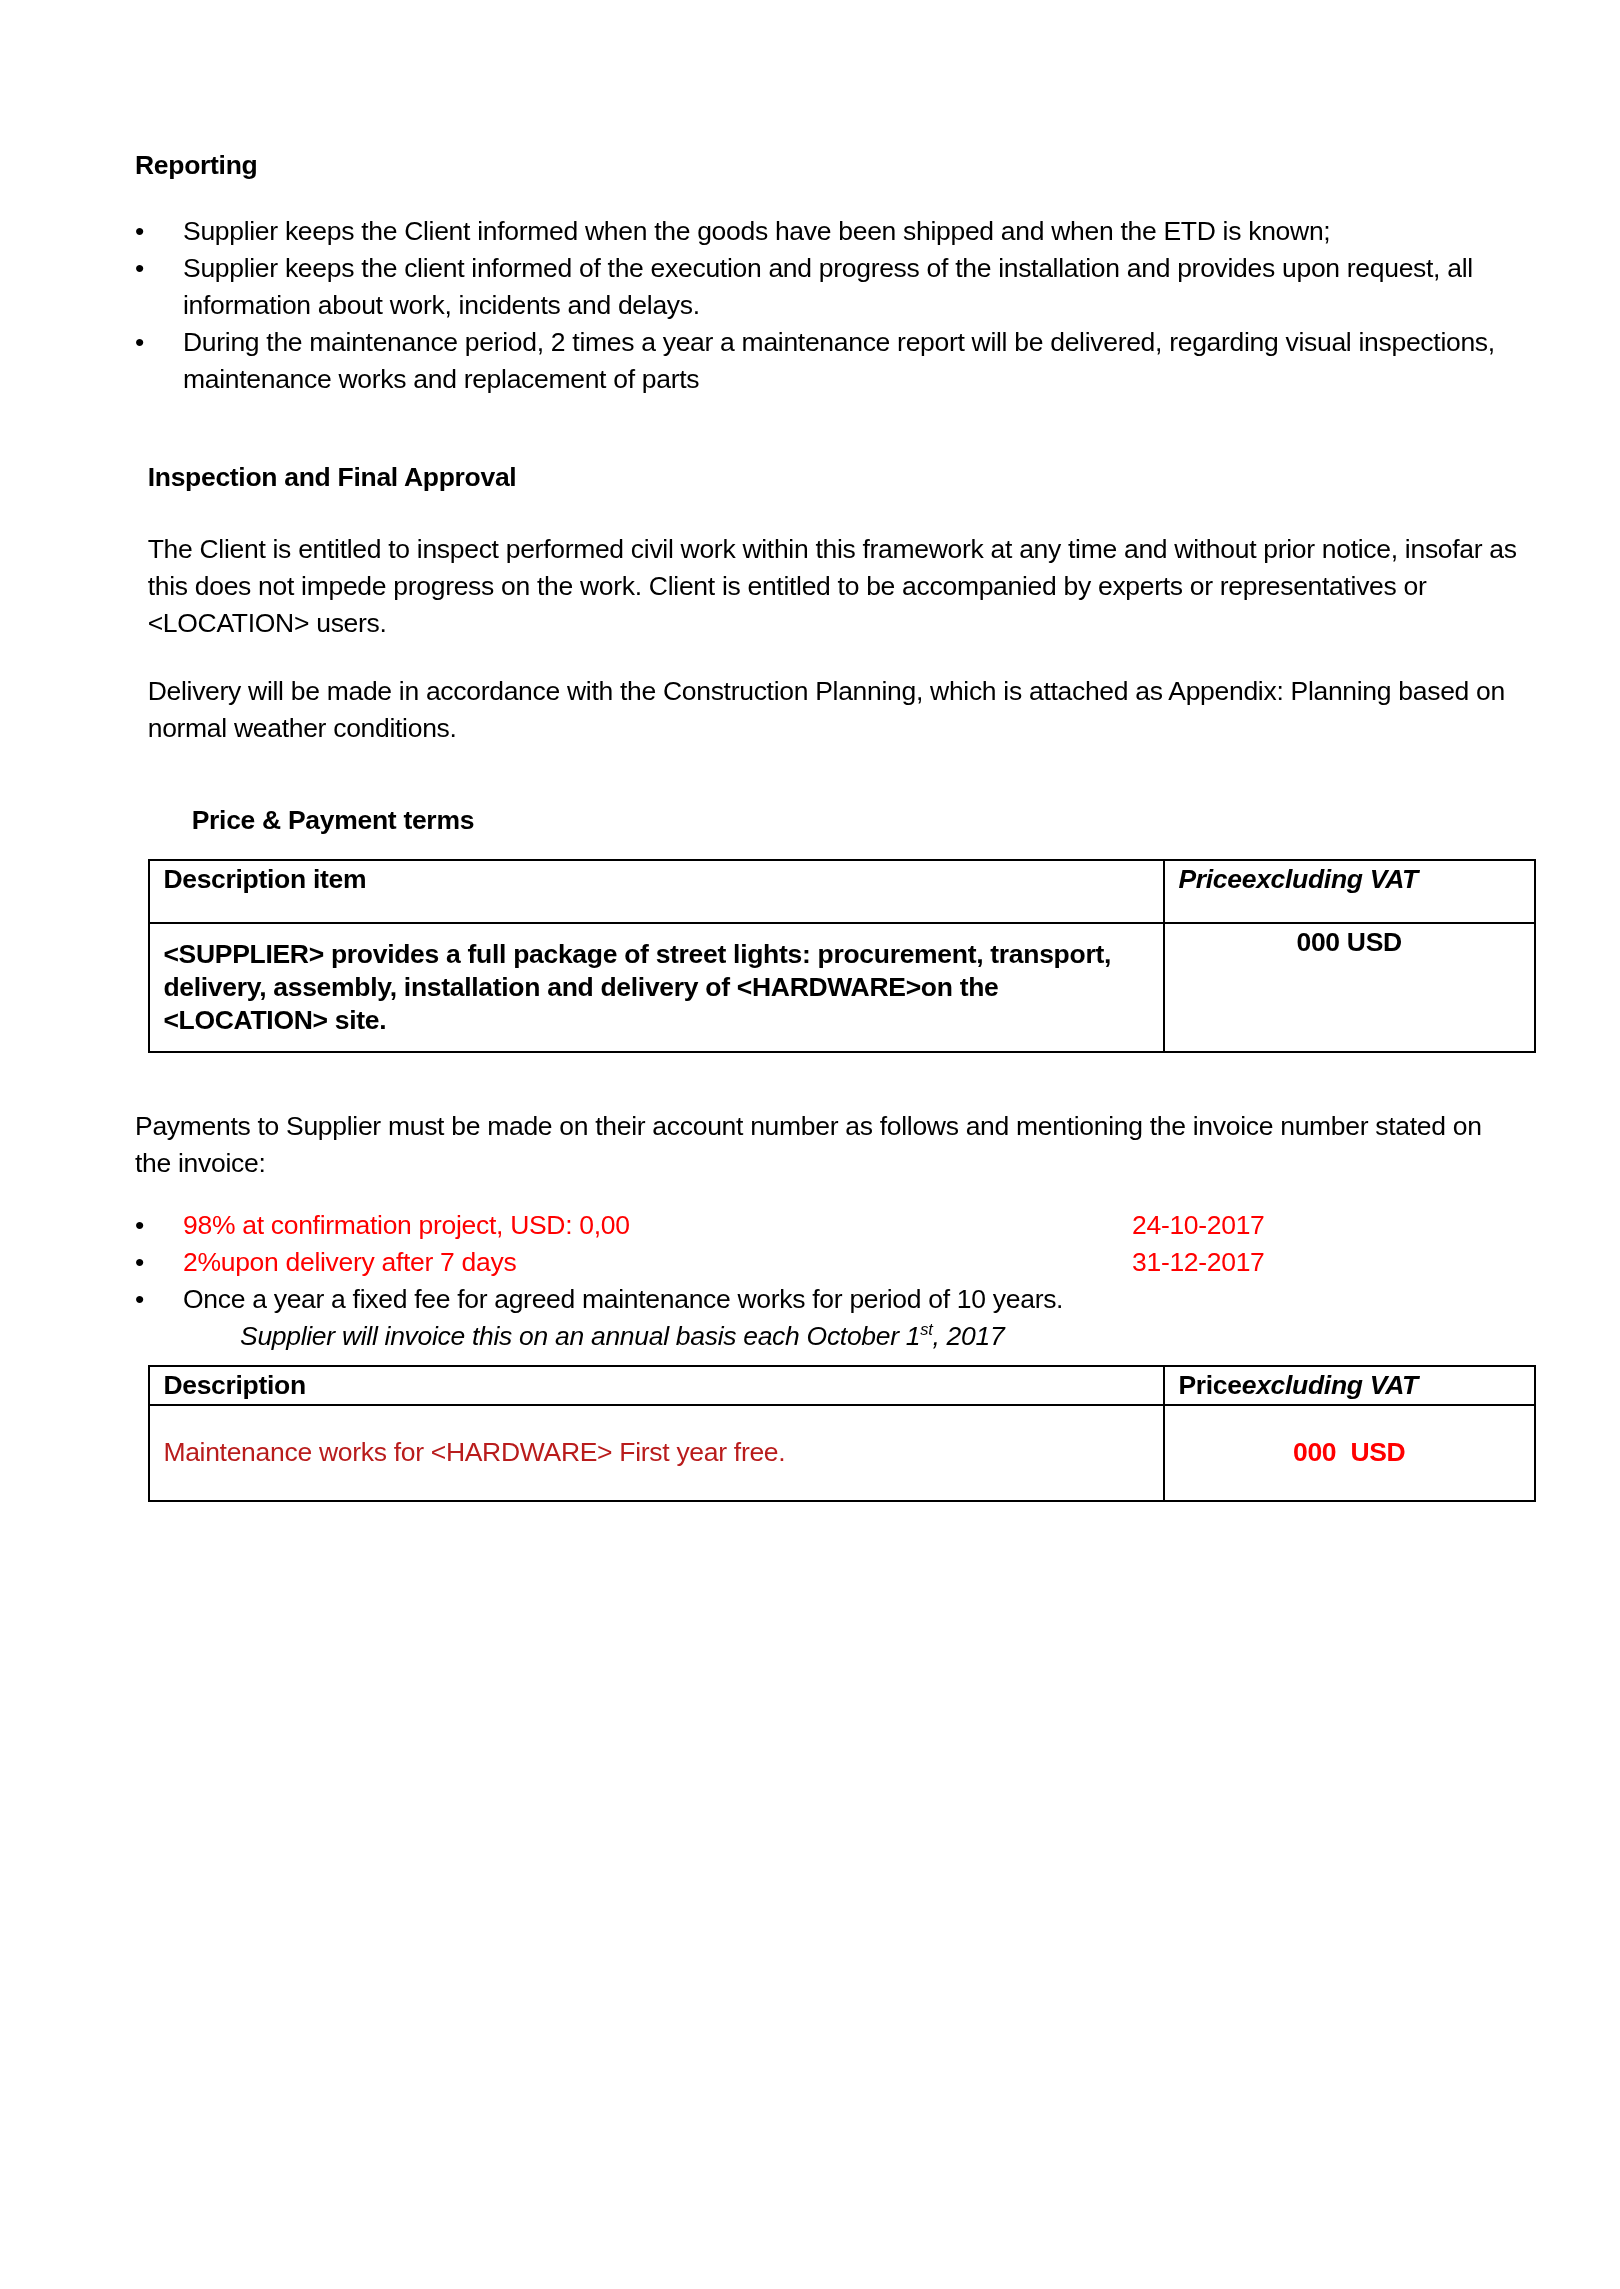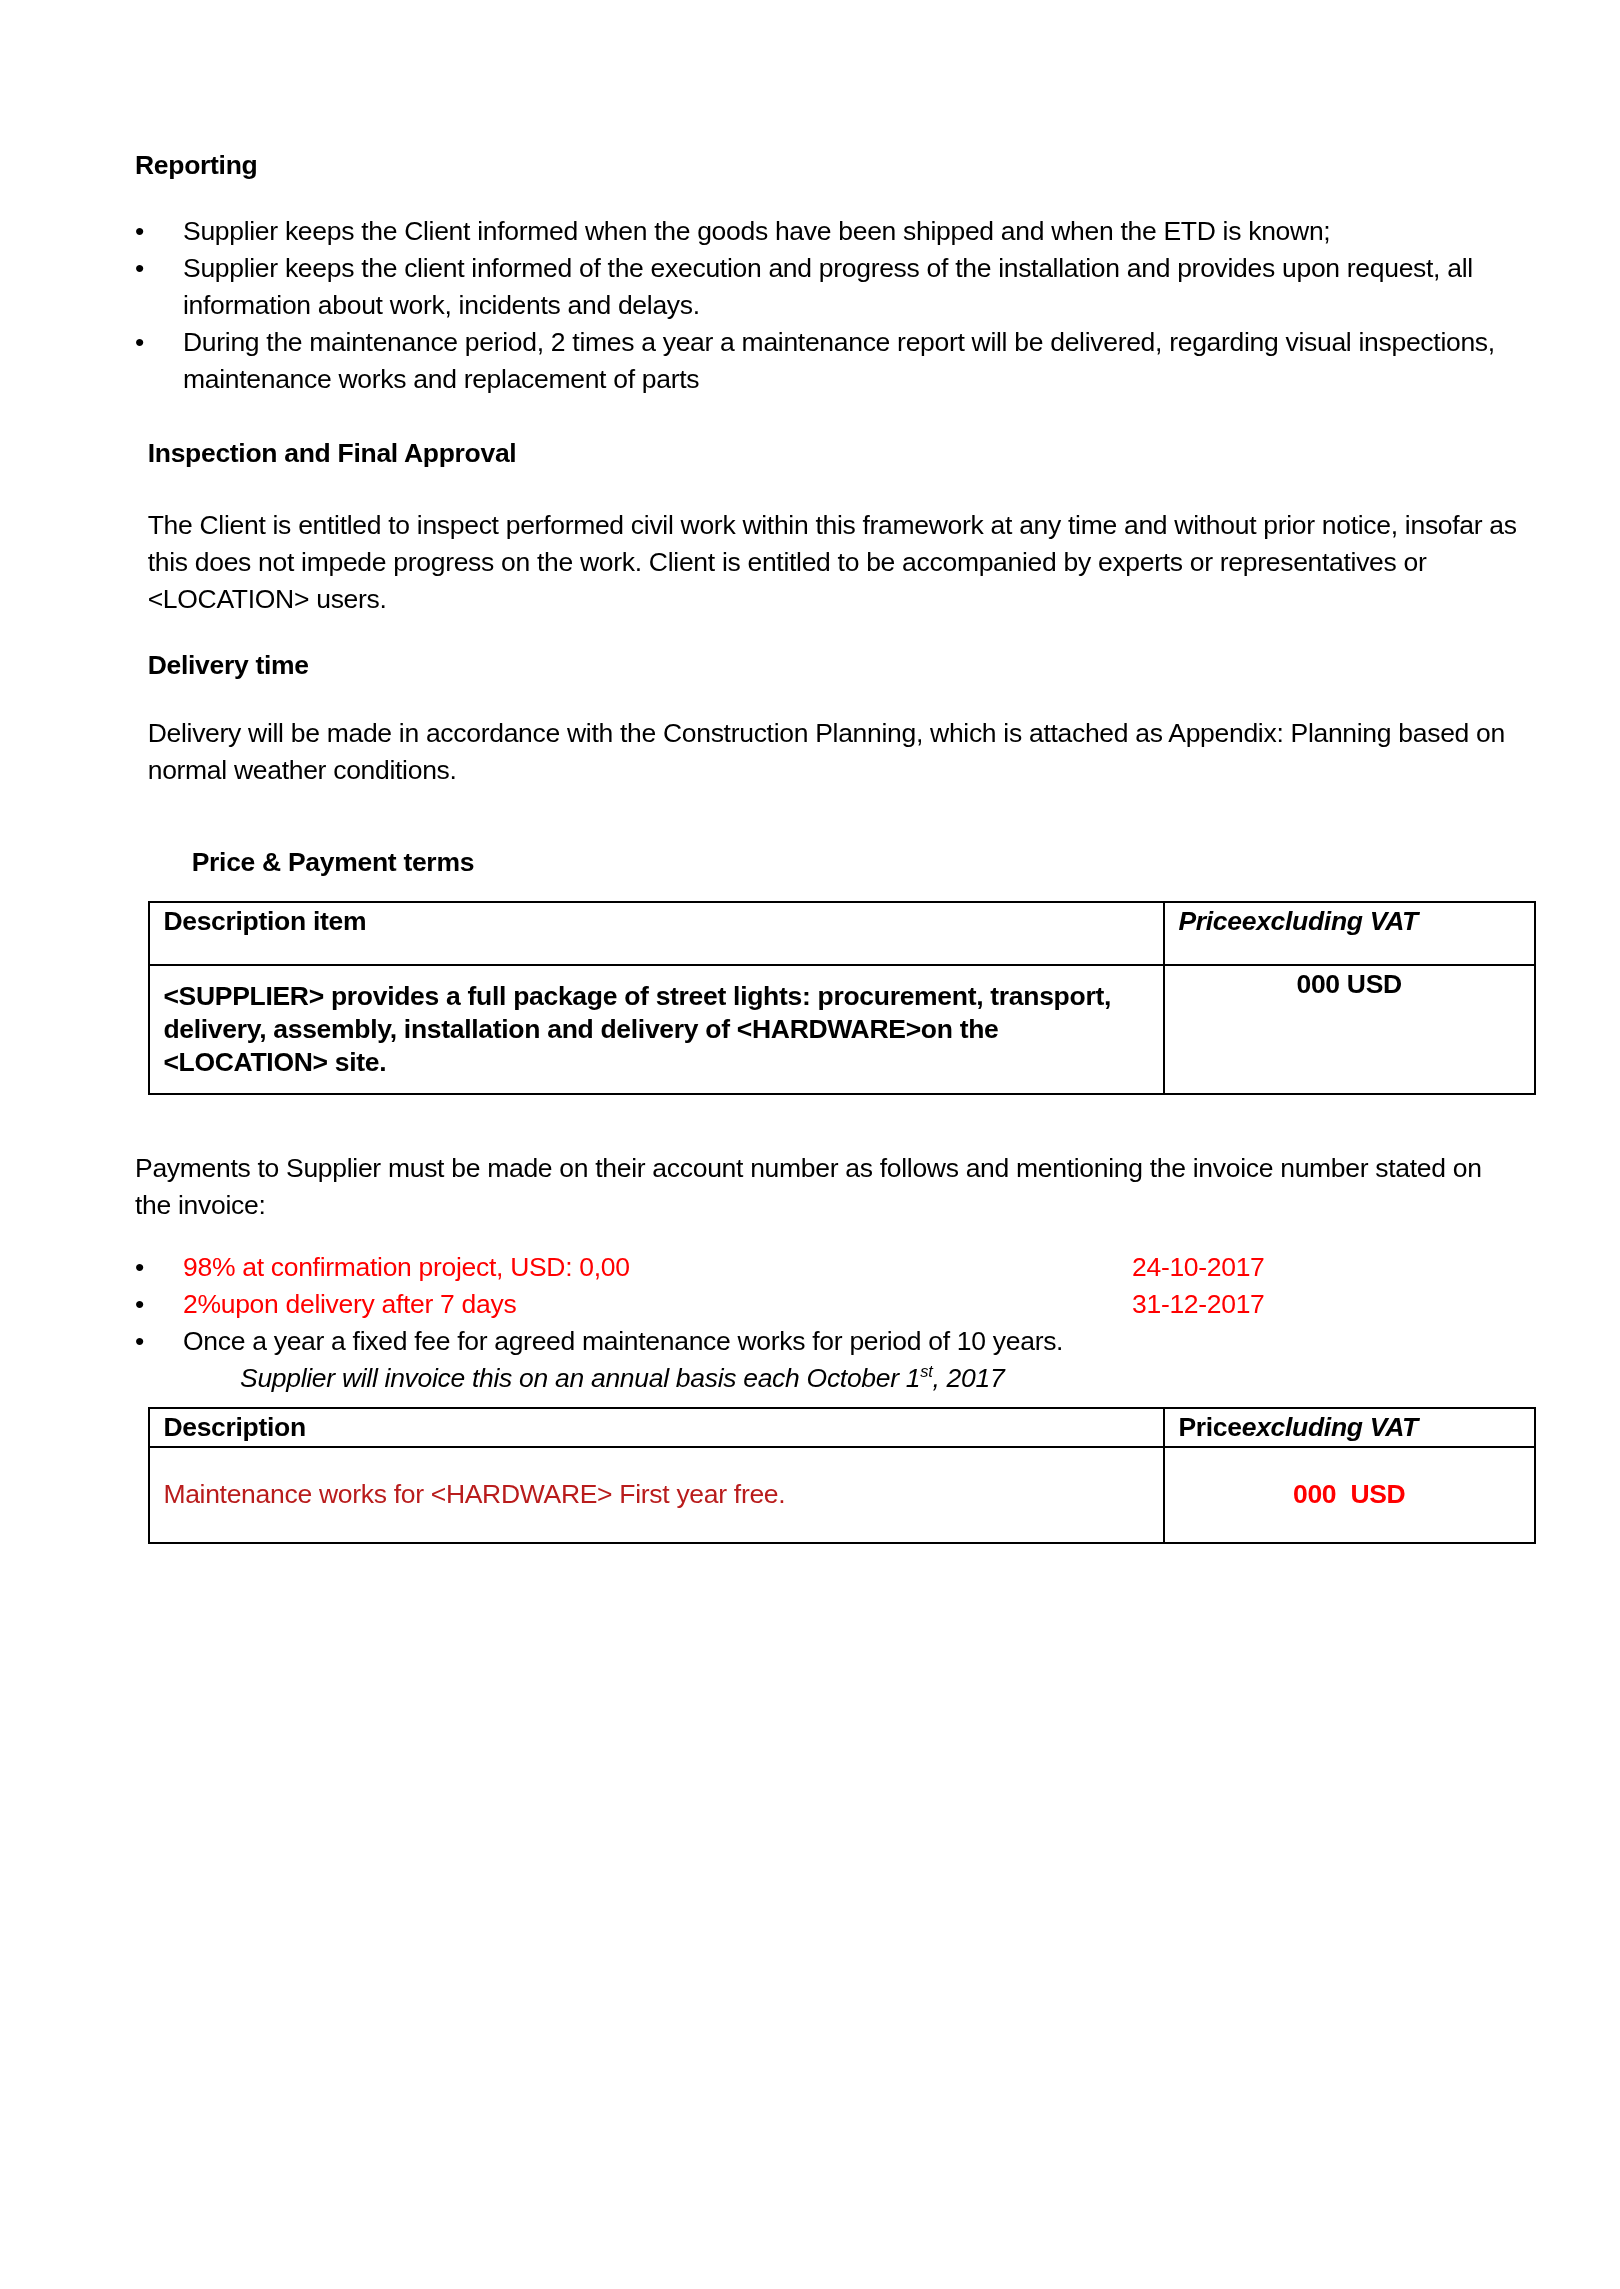--- a/index.html
+++ b/index.html
@@ -20,21 +20,21 @@
   .sectionpad { margin-left:12.7px; }
 
   
   .bullet-list { margin-top:29px; }
   .bullet-row { display:flex; position:relative; }
   .bullet-marker { flex:0 0 48px; width:48px; }
   .bullet-text { flex:1; max-width:1345px; }
 
   .para { margin:0; max-width:1372px; }
 
-  .mt-inspect { margin-top:37px; }
+  .mt-inspect { margin-top:61px; }
   .mt-para1 { margin-top:35px; }
   .mt-deliv { margin-top:29px; }
   .mt-para2 { margin-top:31px; }
   .mt-price { margin-top:55px;margin-left:44px; }
   .mt-table1 { margin-top:19.6px; }
   .mt-payintro { margin-top:55px; }
   .mt-paybul { margin-top:25.5px; }
   .mt-vat { margin-top:29px; }
   .mt-table2 { margin-top:9.8px; }
 
@@ -91,21 +91,20 @@
         <span class="bullet-text">During the maintenance period, 2 times a year a maintenance report will be delivered, regarding visual inspections, maintenance works and replacement of parts</span>
       </div>
     </div>
 
     <div class="sectionpad">
       <p class="heading mt-inspect">Inspection and Final Approval</p>
       <p class="para mt-para1">The Client is entitled to inspect performed civil work within this framework at any time and without prior notice, insofar as this does not impede progress on the work. Client is entitled to be accompanied by experts or representatives or &lt;LOCATION&gt; users.</p>
     </div>
 
     <div class="sectionpad">
-      <p class="heading mt-deliv">Delivery time</p>
       <p class="para mt-para2">Delivery will be made in accordance with the Construction Planning, which is attached as Appendix: Planning based on normal weather conditions.</p>
     </div>
 
     <div class="sectionpad">
       <p class="heading mt-price">Price &amp; Payment terms</p>
 
       <table class="doc-table mt-table1">
         <colgroup>
             <col class="col-desc">
             <col class="col-price">

